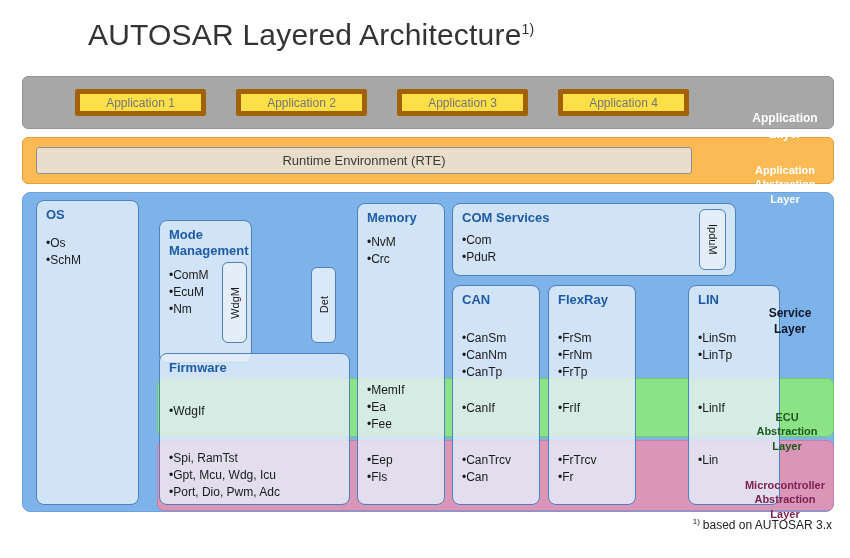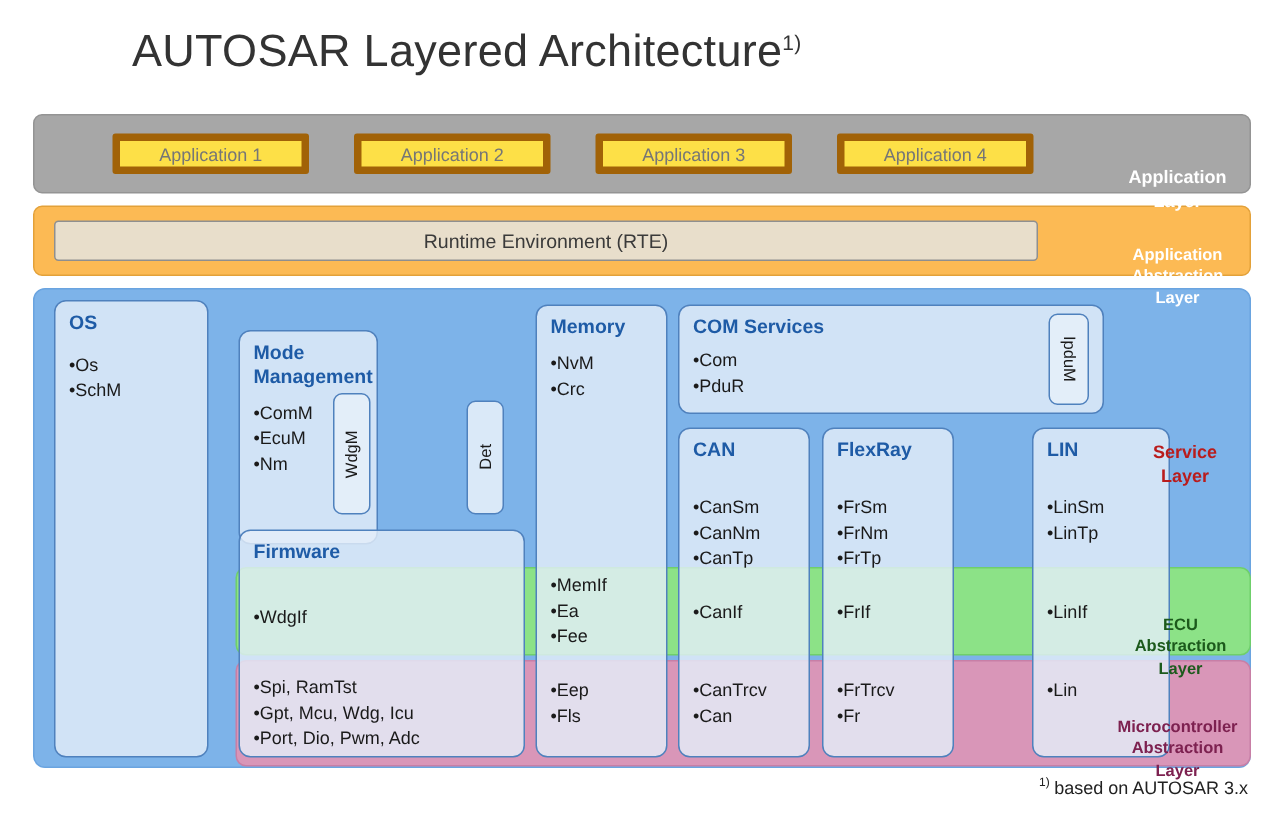--- a/index.html
+++ b/index.html
@@ -67,21 +67,21 @@
     z-index: 2; box-sizing: border-box;
   }
 
   .band-label {
     position: absolute; z-index: 6;
     font-weight: bold; text-align: center;
     white-space: pre-line; line-height: 1.3; margin-top: 24px;
   }
   .label-app     { left: 737px; top: 87px;  width: 96px;  font-size: 12px; color: #ffffff; }
   .label-rte     { left: 737px; top: 139px; width: 96px;  font-size: 11px; color: #ffffff; }
-  .label-service { left: 742px; top: 270px; width: 96px;  font-size: 12px; color: #b91c1c; }
+  .label-service { left: 742px; top: 282px; width: 96px;  font-size: 12px; color: #0f172a; }
   .label-ecu     { left: 742px; top: 386px; width: 90px;  font-size: 11px; color: #1c5a1c; }
   .label-mcal    { left: 735px; top: 454px; width: 100px; font-size: 11px; color: #7d2150; }
 
   .bbox {
     position: absolute; z-index: 3;
     background: rgba(228, 238, 249, 0.82);
     border: 1.5px solid #4f81bd;
     border-radius: 8px;
     box-sizing: border-box;
   }

